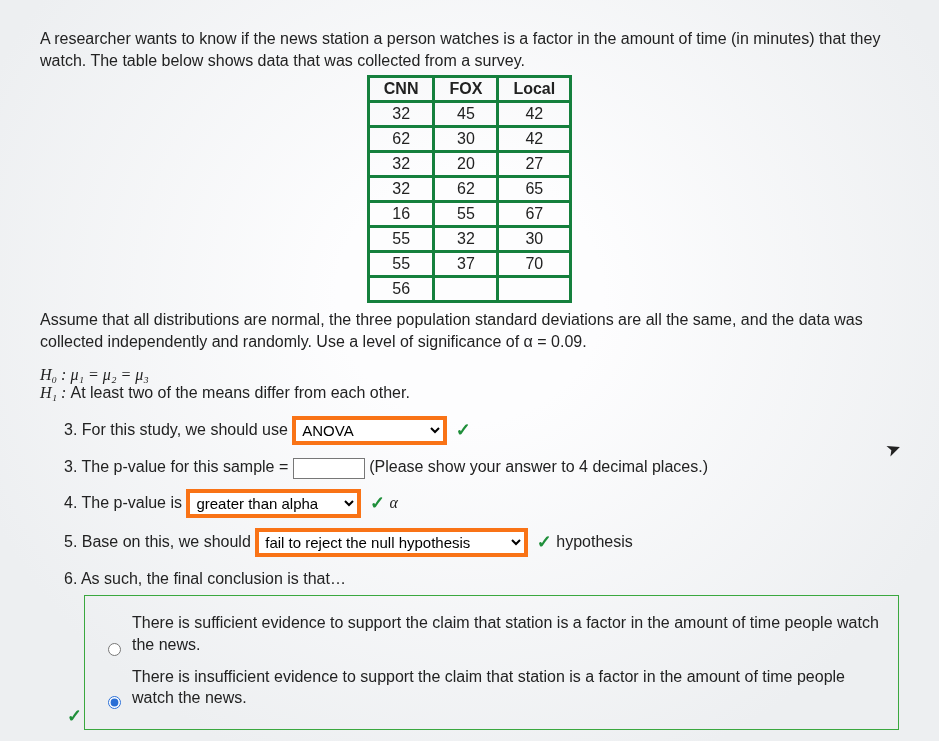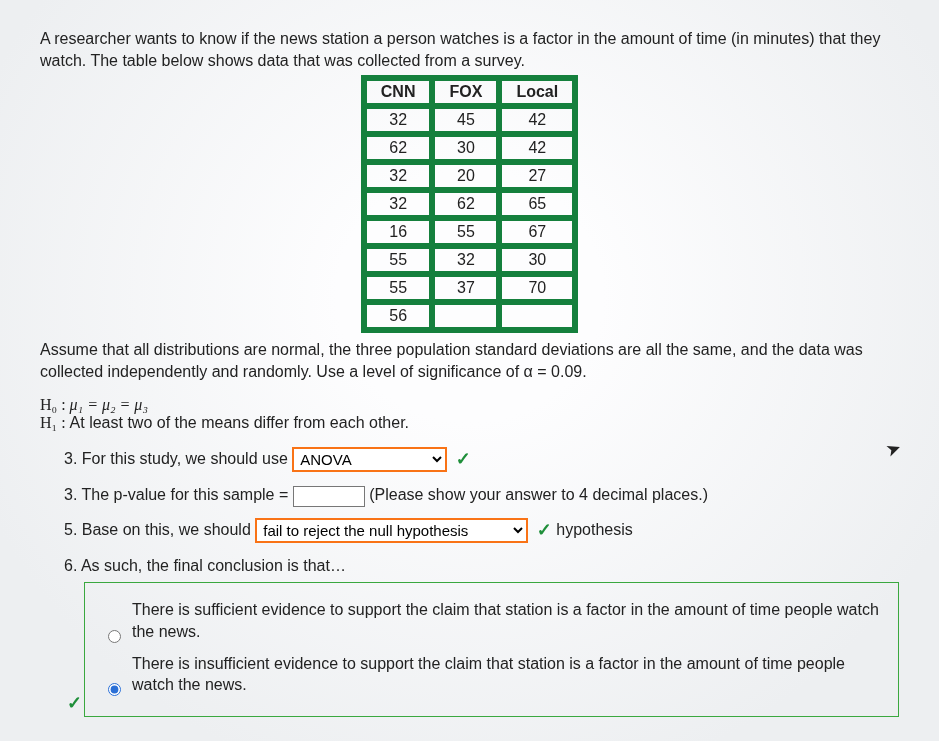--- a/index.html
+++ b/index.html
@@ -14,41 +14,41 @@
     width: 939px;
     height: 741px;
   }
   .intro { line-height: 1.35; }
   .data-table {
     margin: 4px auto 6px auto;
     border-collapse: collapse;
     font-size: 16px;
   }
   .data-table th, .data-table td {
-    border: 6px solid #15803d;
+    border: 3px solid #15803d;
     padding: 2px 14px;
     text-align: center;
     min-width: 56px;
     height: 23px;
   }
   .data-table th {
     font-weight: bold;
     text-align: center;
   }
   .assume { margin-top: 4px; line-height: 1.35; }
   .hyp { margin-top: 14px; margin-bottom: 14px; font-style: italic; }
   .hyp .h0, .hyp .h1 { font-style: normal; }
-  .hyp-lbl { font-family: 'Times New Roman', serif; }
+  .hyp-lbl { font-style: italic; font-family: 'Times New Roman', serif; }
   .mu { font-style: italic; font-family: 'Times New Roman', serif; }
   .questions { padding-left: 24px; }
   .qrow { margin: 10px 0; line-height: 1.5; }
   select.inline-sel {
     font-size: 15px;
     padding: 1px 2px;
-    border: 2px solid #f97316;
+    border: 4px solid #f97316;
     background: #fff;
     vertical-align: middle;
   }
   input.inline-inp {
     font-size: 15px;
     width: 72px;
     padding: 1px 4px;
     border: 1px solid #777;
     background: #fff;
     vertical-align: middle;
@@ -165,20 +165,28 @@
     <span class="check">✓</span>
   </div>
 
 
   <div class="qrow">
     <span>3. The p-value for this sample = </span>
     <input class="inline-inp" value="" style="">
     <span> (Please show your answer to 4 decimal places.)</span>
   </div>
 
+  <div class="qrow">
+    <span>4. The p-value is </span>
+    <select class="inline-sel" style="width:175px">
+      <option>greater than alpha</option>
+    </select>
+    <span class="check">✓</span>
+    <span class="alpha-sym">α</span>
+  </div>
 
   <div class="qrow">
     <span>5. Base on this, we should </span>
     <select class="inline-sel" style="width:273px">
       <option>fail to reject the null hypothesis</option>
     </select>
     <span class="check">✓</span>
     <span> hypothesis</span>
   </div>
 

